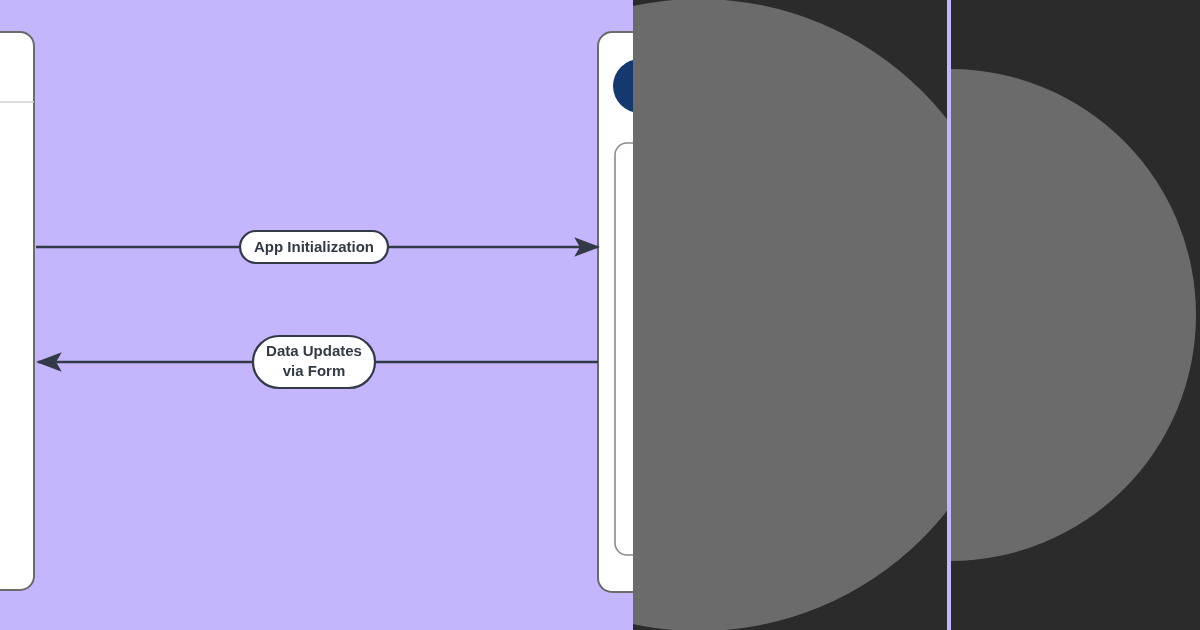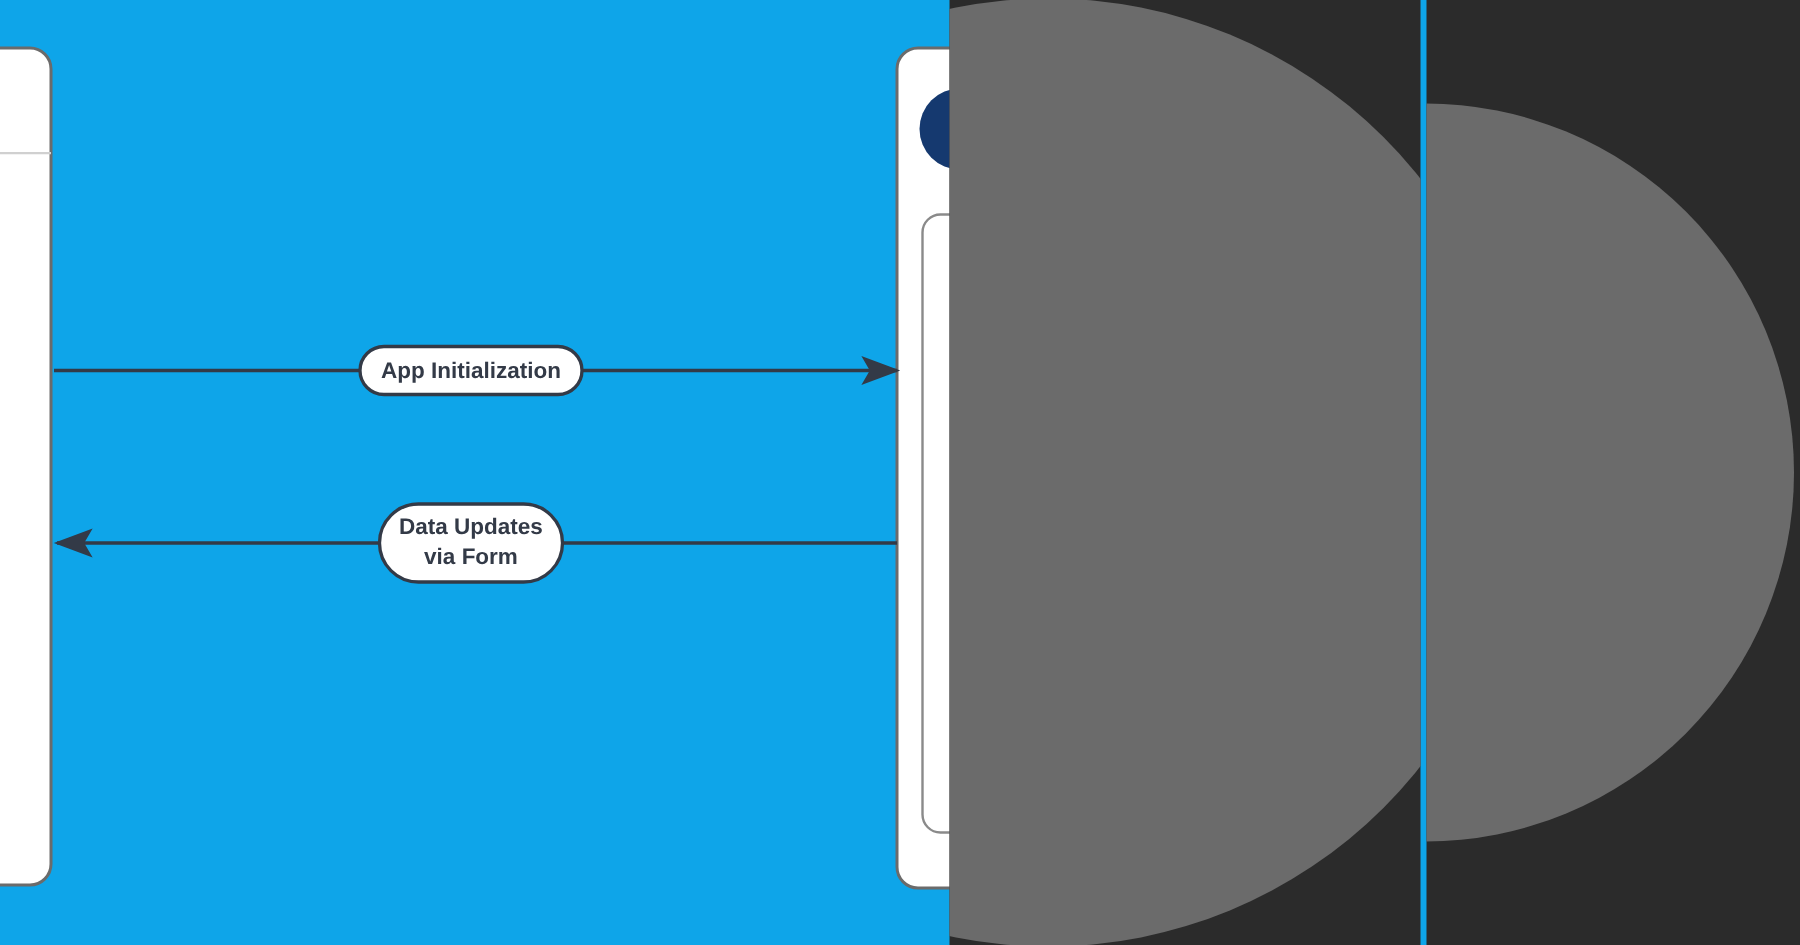--- a/index.html
+++ b/index.html
@@ -8,21 +8,21 @@
     padding: 0;
     background: #ffffff;
   }
   body {
     font-family: "Liberation Sans", sans-serif;
   }
   #stage {
     position: relative;
     width: 1200px;
     height: 630px;
-    background: #0ea5e9;
+    background: #c4b5fd;
     overflow: hidden;
   }
   #diagram-svg {
     position: absolute;
     left: 0;
     top: 0;
     width: 1200px;
     height: 630px;
   }
   .edge-label-text {

